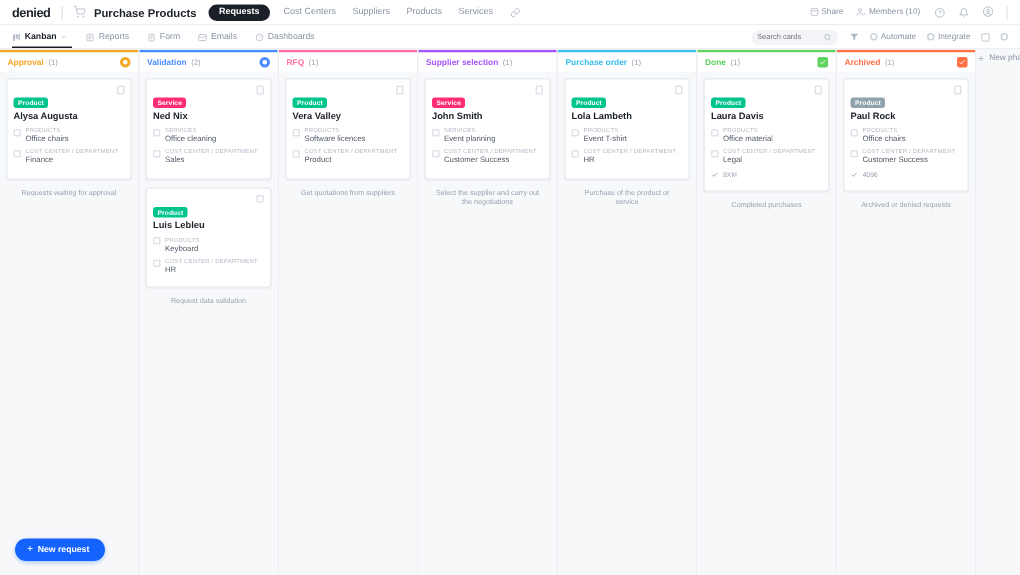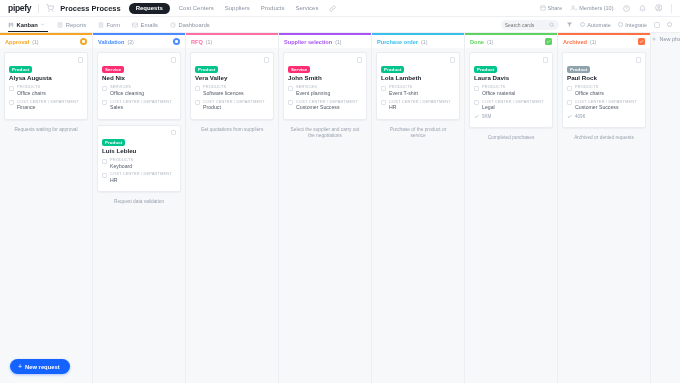--- a/index.html
+++ b/index.html
@@ -298,30 +298,30 @@
   }
   .fab-plus { font-size: 7px; line-height: 1; font-weight: 400; }
   .page-wrap { position: relative; width: 680px; height: 383px; }
 </style>
 </head>
 <body>
 
 <div class="page-wrap">
 
   <div class="topnav">
-    <div class="logo">pipefy</div>
+    <div class="logo">denied</div>
     <div class="nav-divider"></div>
     <span class="cart-icon">
       <svg width="8" height="8" viewBox="0 0 24 24" fill="none" stroke="currentColor" stroke-width="2">
         <circle cx="9" cy="21" r="1"></circle>
           <circle cx="20" cy="21" r="1"></circle>
         <path d="M1 1h4l2.7 13.4a2 2 0 0 0 2 1.6h9.7a2 2 0 0 0 2-1.6L23 6H6"></path>
       </svg>
     </span>
-    <div class="pipe-title">Process Process</div>
+    <div class="pipe-title">Purchase Products</div>
     <div class="nav-pill">Requests</div>
     <div class="nav-link">Cost Centers</div>
     <div class="nav-link">Suppliers</div>
     <div class="nav-link">Products</div>
     <div class="nav-link">Services</div>
     <span class="ico">
       <svg width="7" height="7" viewBox="0 0 24 24" fill="none" stroke="currentColor" stroke-width="2">
         <path d="M10 13a5 5 0 0 0 7.5.5l3-3a5 5 0 0 0-7-7l-1.7 1.7"></path>
         <path d="M14 11a5 5 0 0 0-7.5-.5l-3 3a5 5 0 0 0 7 7l1.7-1.7"></path>
       </svg>

